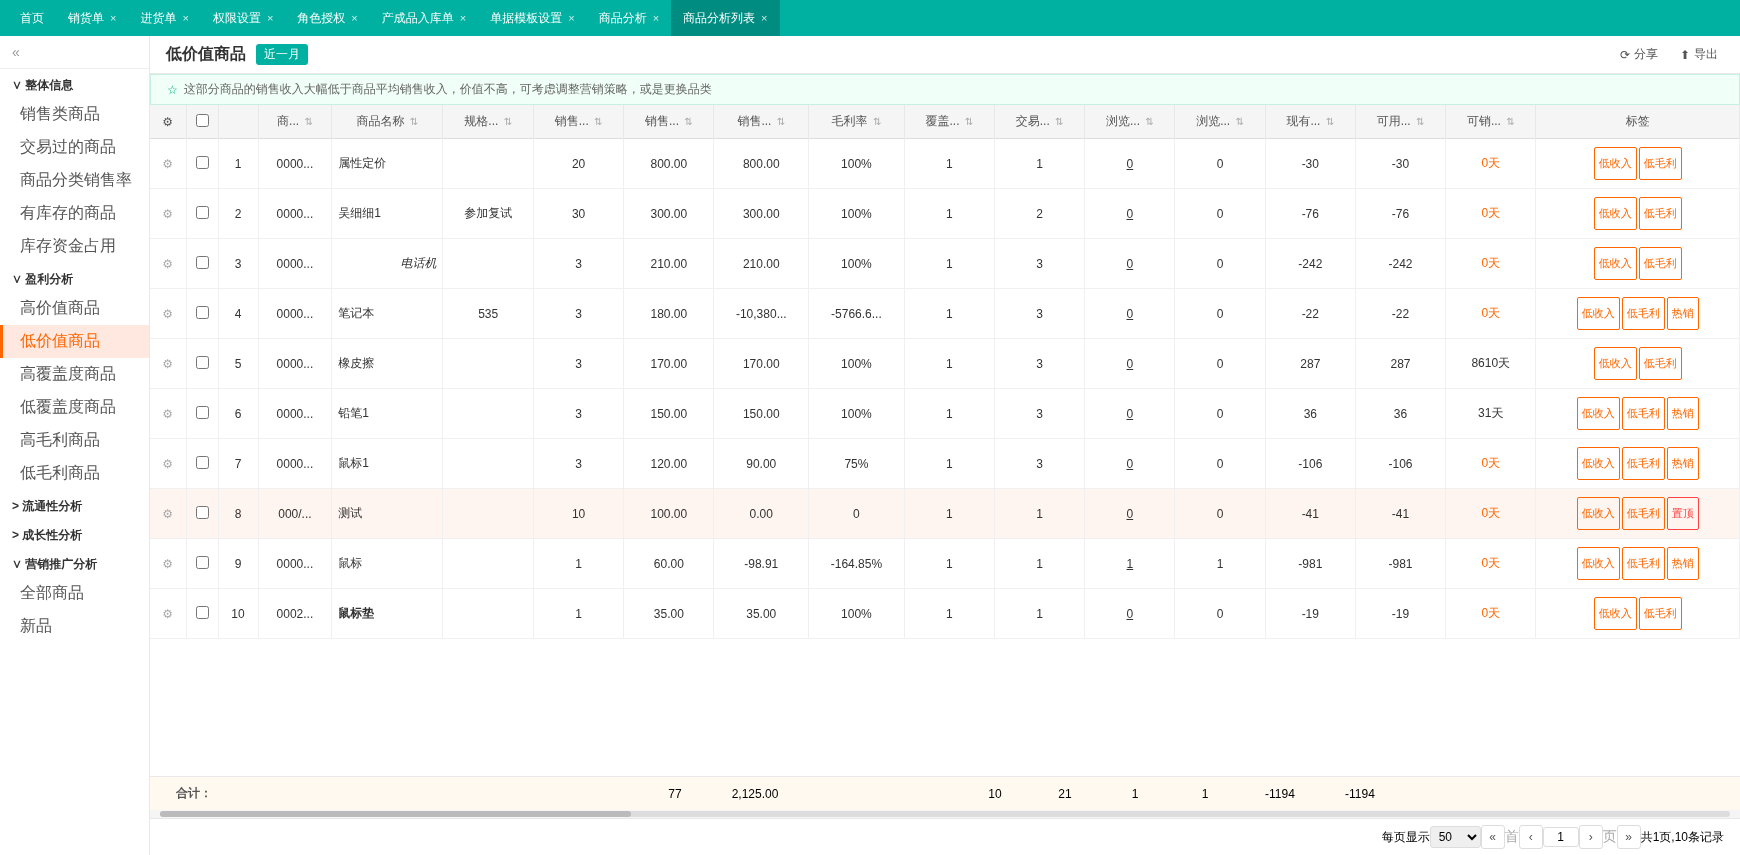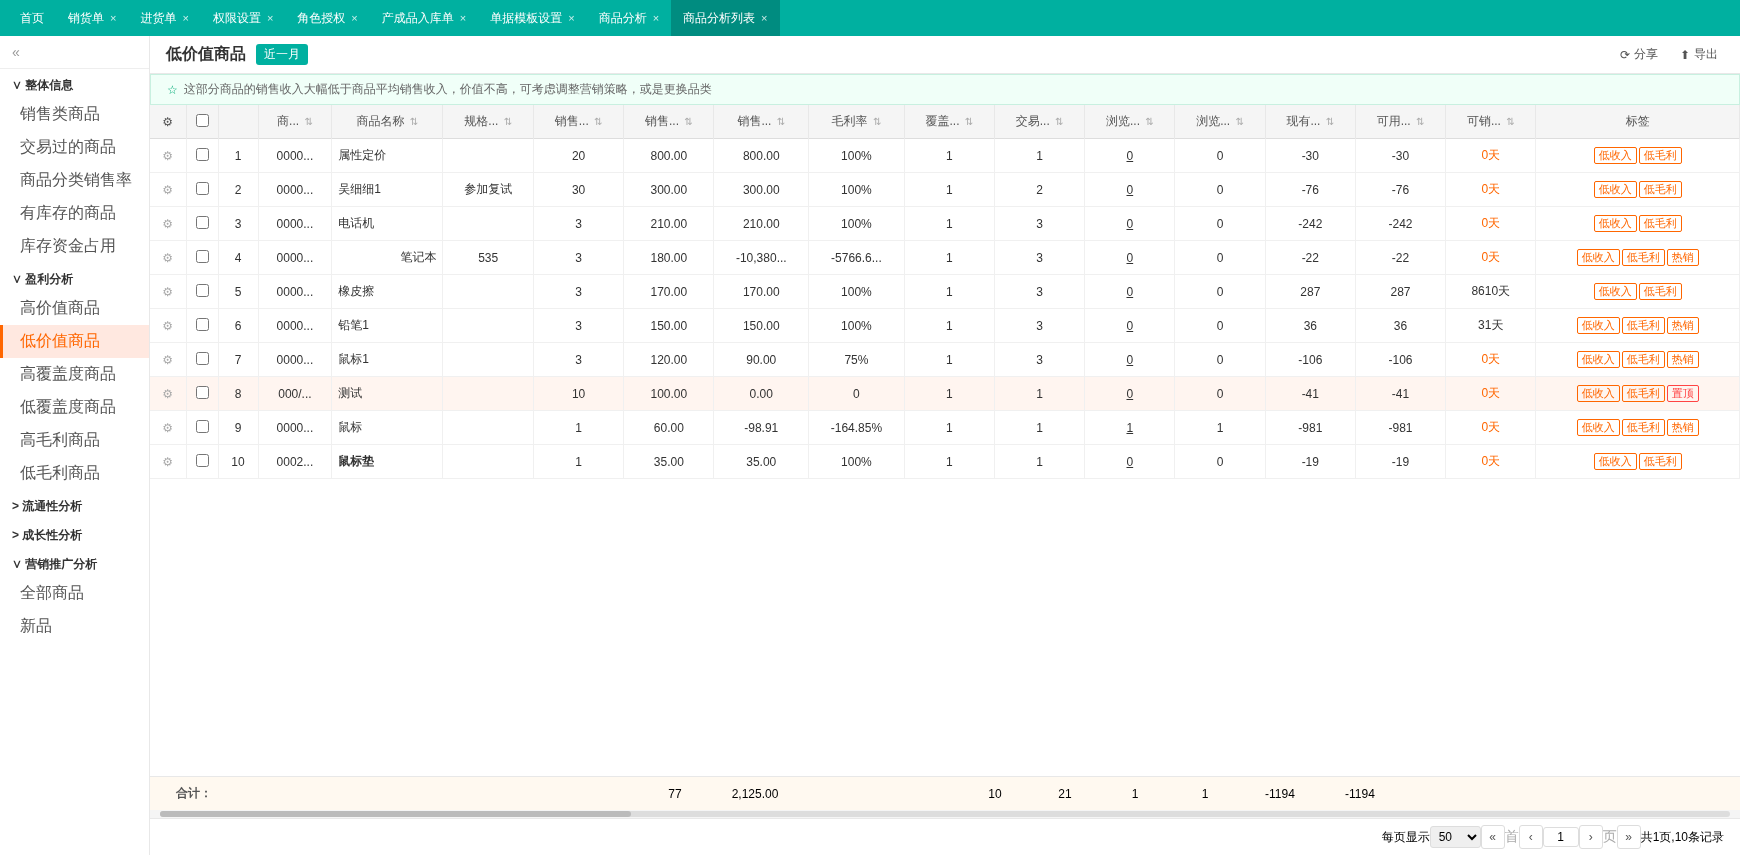--- a/index.html
+++ b/index.html
@@ -171,21 +171,21 @@
       border-bottom: 1px solid #f0f0f0;
       font-size: 12px;
       color: #333;
     }
     tr.highlighted td { background: #fff5f0; }
 
     .tag {
       display: inline-block;
       border: 1px solid;
       border-radius: 2px;
-      padding: 0px 4px;
+      padding: 8px 4px;
       font-size: 11px;
       margin: 1px;
       font-family: Liberation Mono, monospace;
     }
     .tag-orange { color: #ff6600; border-color: #ff6600; }
     .tag-red { color: #ff4444; border-color: #ff4444; }
     .tag-hot { color: #ff6600; border-color: #ff6600; }
     .link-underline { text-decoration: underline; color: #333; }
     .days-orange { color: #ff6600; }
 
@@ -438,41 +438,41 @@
     <td>-76</td>
     <td>-76</td>
     <td class="days-orange">0天</td>
     <td><span class="tag tag-orange">低收入</span><span class="tag tag-orange">低毛利</span></td>
   </tr>
             <tr>
     <td style="color:#aaa;">⚙</td>
     <td><input type="checkbox" style=""></td>
     <td>3</td>
     <td>0000...</td>
-    <td style="text-align:left;">电话机</td>
+    <td style="text-align:right;font-style:italic;">电话机</td>
     <td></td>
     <td>3</td>
     <td>210.00</td>
     <td>210.00</td>
     <td>100%</td>
     <td>1</td>
     <td>3</td>
     <td><span class="link-underline">0</span></td>
     <td>0</td>
     <td>-242</td>
     <td>-242</td>
     <td class="days-orange">0天</td>
     <td><span class="tag tag-orange">低收入</span><span class="tag tag-orange">低毛利</span></td>
   </tr>
             <tr>
     <td style="color:#aaa;">⚙</td>
     <td><input type="checkbox" style=""></td>
     <td>4</td>
     <td>0000...</td>
-    <td style="text-align:right;">笔记本</td>
+    <td style="text-align:left;">笔记本</td>
     <td>535</td>
     <td>3</td>
     <td>180.00</td>
     <td>-10,380...</td>
     <td>-5766.6...</td>
     <td>1</td>
     <td>3</td>
     <td><span class="link-underline">0</span></td>
     <td>0</td>
     <td>-22</td>

